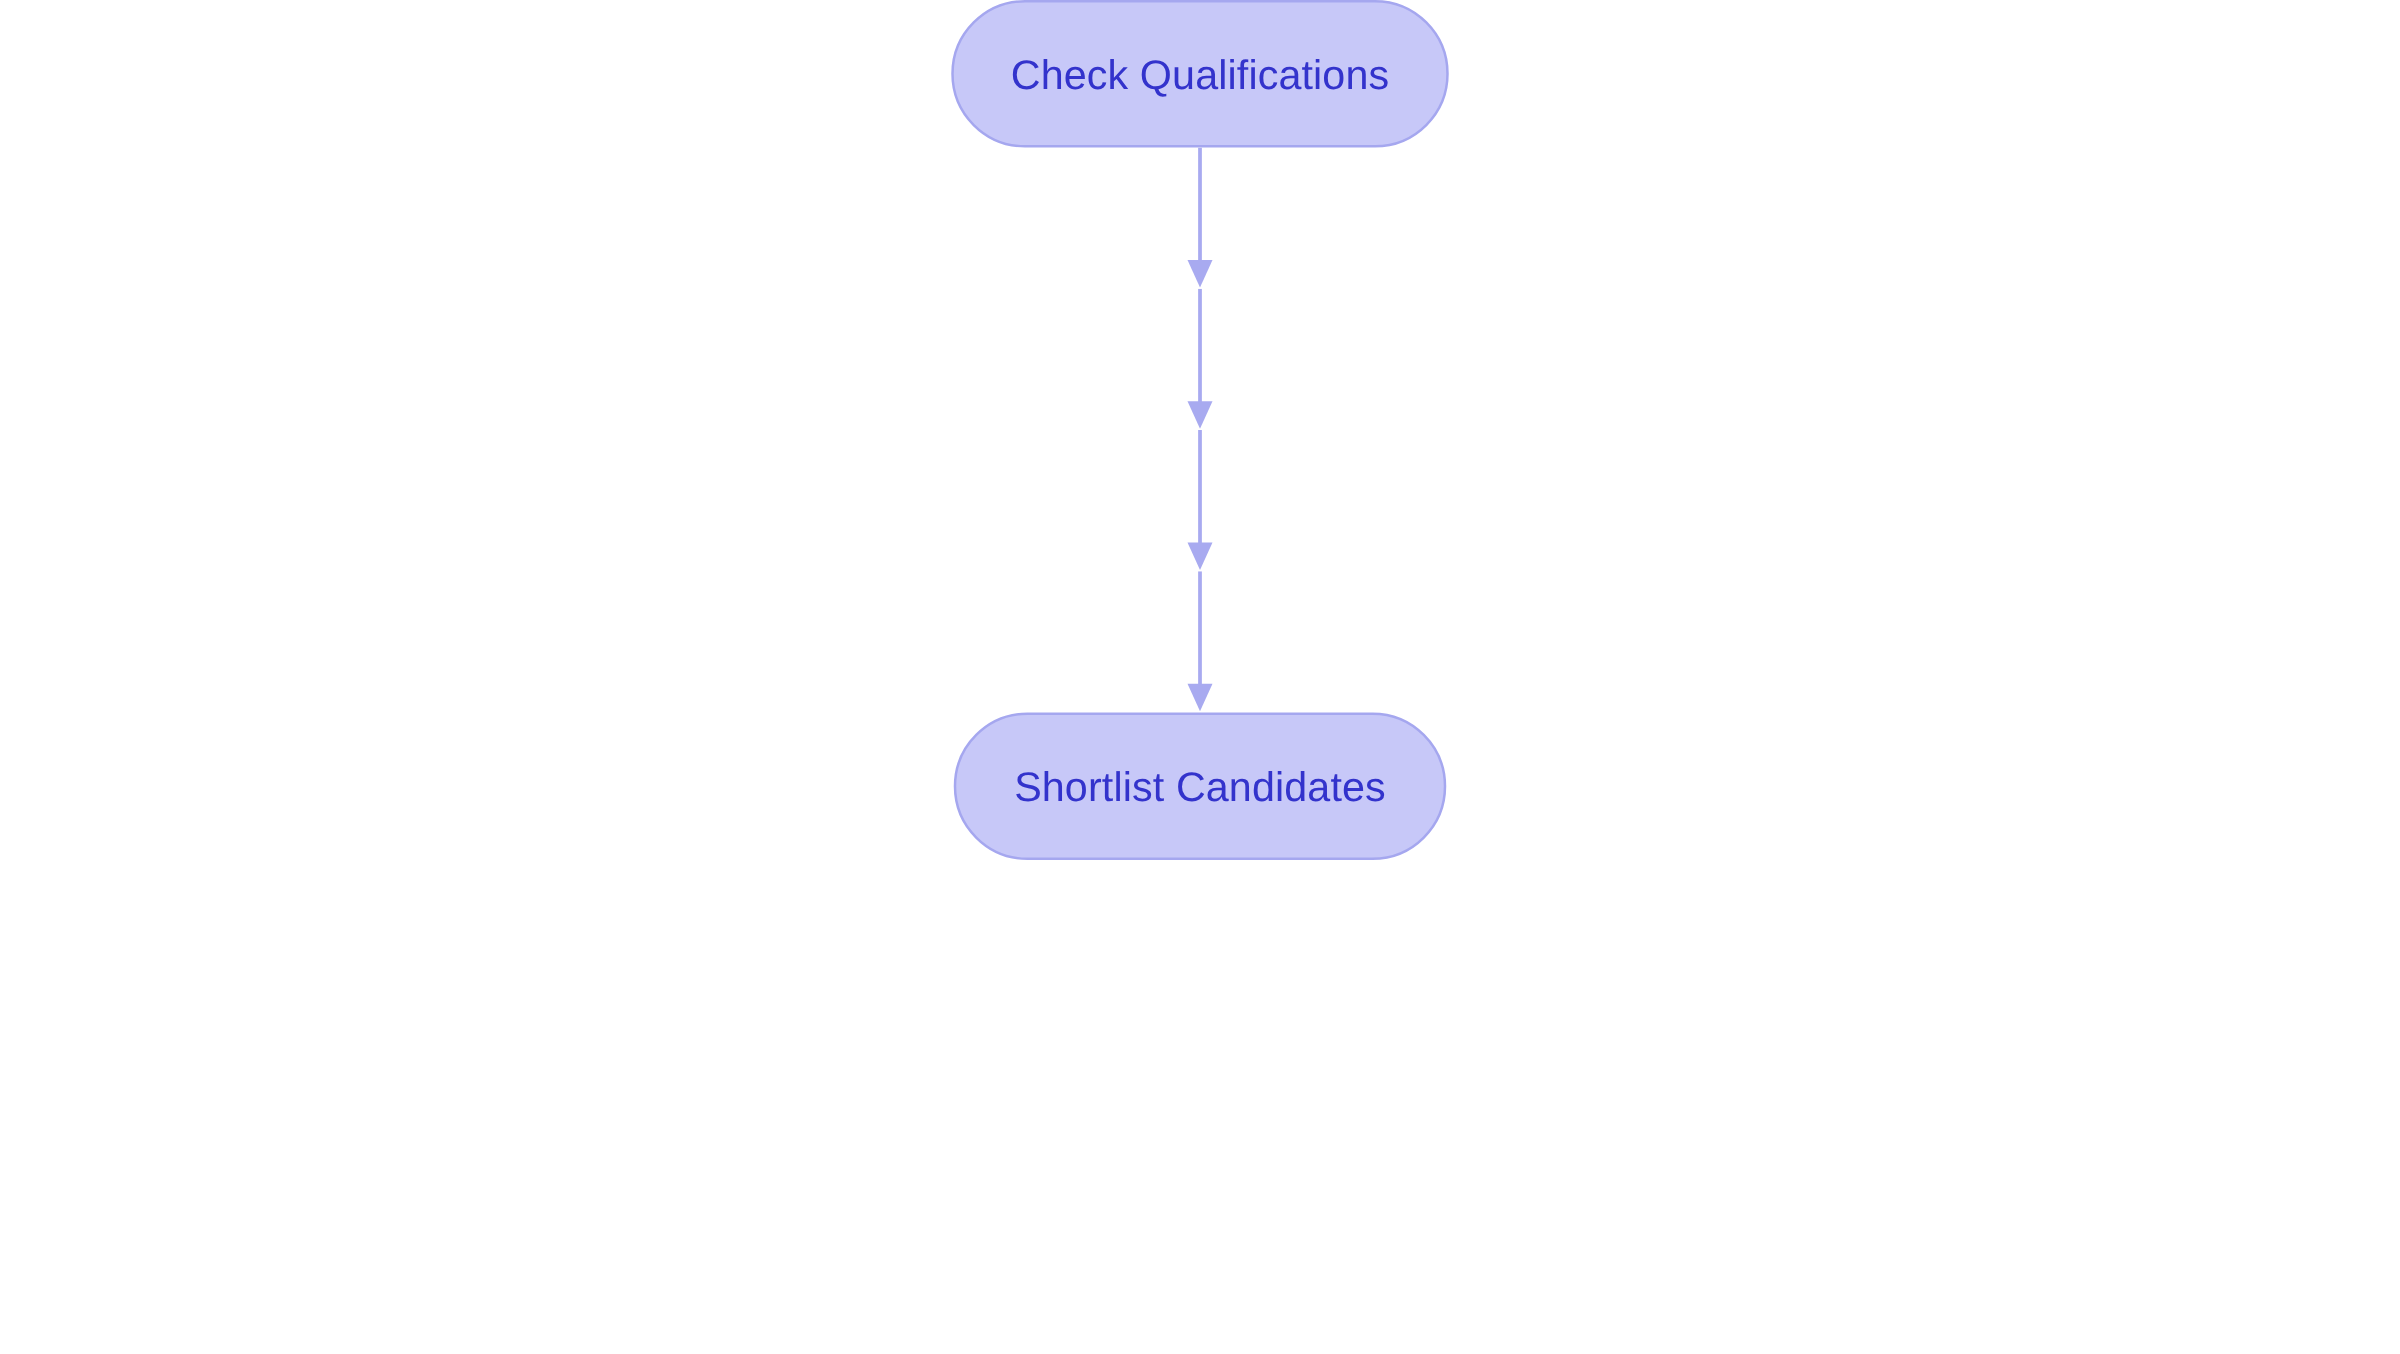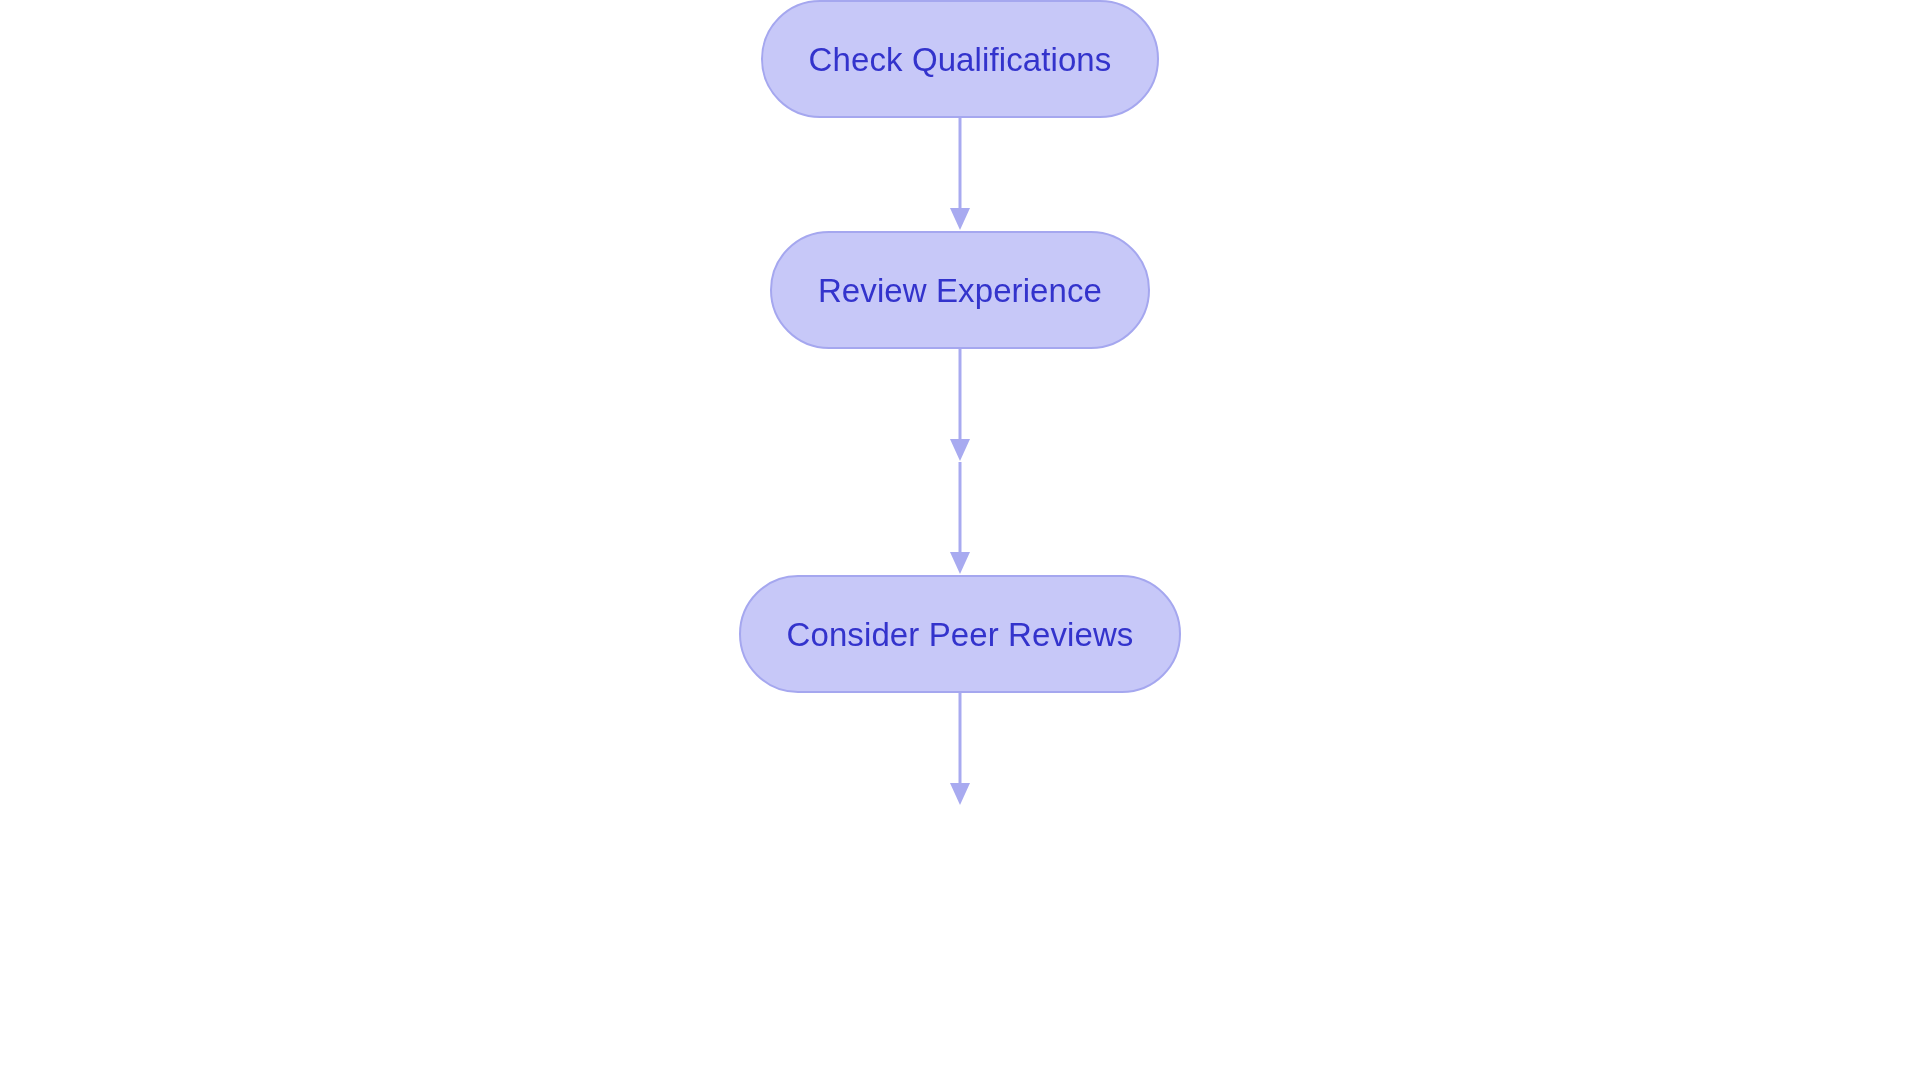--- a/index.html
+++ b/index.html
@@ -80,45 +80,42 @@
       <span class="node-label" style="color: rgb(51, 51, 204);">Check Qualifications</span>
     </div>
 
     <div class="connector">
       <svg width="30" height="113" viewBox="0 0 30 113" aria-hidden="true">
         <line x1="15" y1="0" x2="15" y2="92" stroke="#a8aaf0" stroke-width="3"></line>
         <polygon points="5,90 25,90 15,112" fill="#a8aaf0"></polygon>
       </svg>
     </div>
 
-    <div class="node" style="background: rgb(199, 200, 248); border-color: rgb(165, 167, 239);">
-      <span class="node-label" style="color: rgb(51, 51, 204);">Review Experience</span>
+
+    <div class="connector">
+      <svg width="30" height="113" viewBox="0 0 30 113" aria-hidden="true">
+        <line x1="15" y1="0" x2="15" y2="92" stroke="#a8aaf0" stroke-width="3"></line>
+        <polygon points="5,90 25,90 15,112" fill="#a8aaf0"></polygon>
+      </svg>
     </div>
+
 
     <div class="connector">
       <svg width="30" height="113" viewBox="0 0 30 113" aria-hidden="true">
         <line x1="15" y1="0" x2="15" y2="92" stroke="#a8aaf0" stroke-width="3"></line>
         <polygon points="5,90 25,90 15,112" fill="#a8aaf0"></polygon>
       </svg>
     </div>
 
 
     <div class="connector">
       <svg width="30" height="113" viewBox="0 0 30 113" aria-hidden="true">
         <line x1="15" y1="0" x2="15" y2="92" stroke="#a8aaf0" stroke-width="3"></line>
         <polygon points="5,90 25,90 15,112" fill="#a8aaf0"></polygon>
       </svg>
     </div>
 
     <div class="node" style="background: rgb(199, 200, 248); border-color: rgb(165, 167, 239);">
-      <span class="node-label" style="color: rgb(51, 51, 204);">Consider Peer Reviews</span>
+      <span class="node-label" style="color: rgb(51, 51, 204);">Shortlist Candidates</span>
     </div>
-
-    <div class="connector">
-      <svg width="30" height="113" viewBox="0 0 30 113" aria-hidden="true">
-        <line x1="15" y1="0" x2="15" y2="92" stroke="#a8aaf0" stroke-width="3"></line>
-        <polygon points="5,90 25,90 15,112" fill="#a8aaf0"></polygon>
-      </svg>
-    </div>
-
 
   </div>
 </div>
 
 </body></html>

